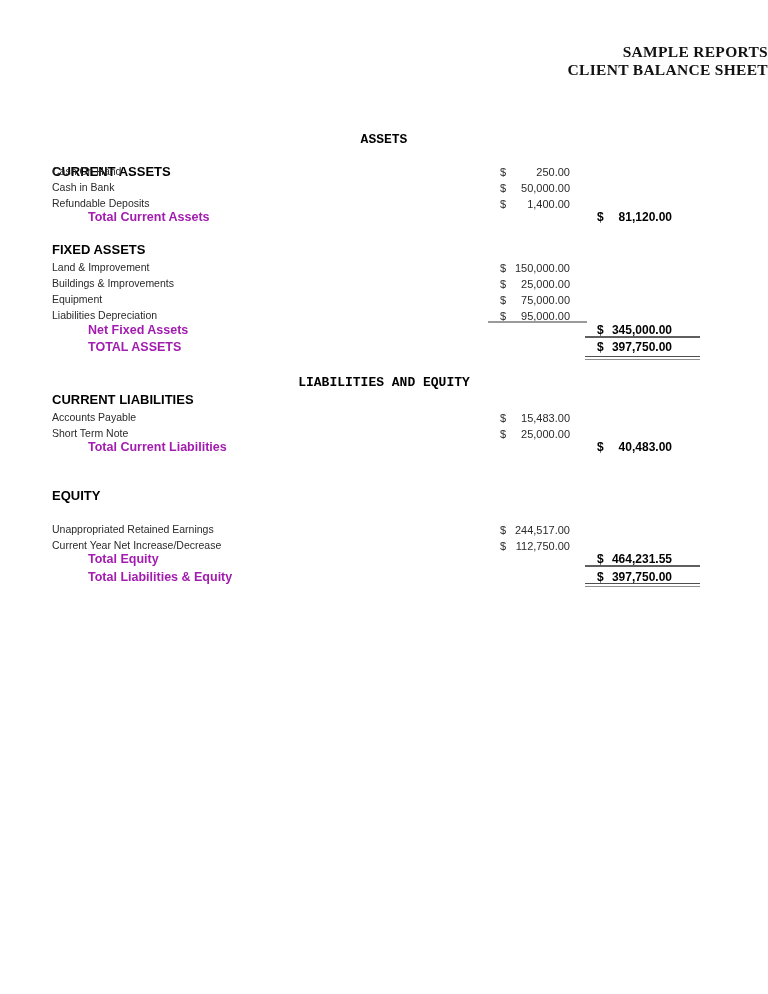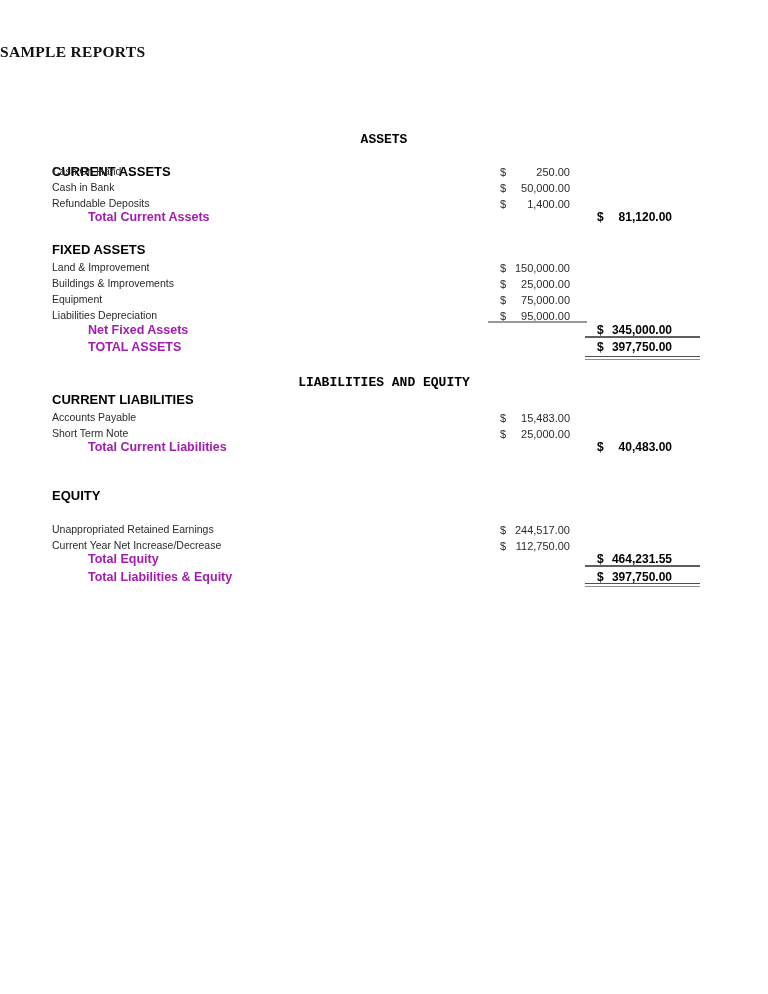--- a/index.html
+++ b/index.html
@@ -7,21 +7,21 @@
     width: 768px; height: 994px;
     background: #ffffff;
     font-family: "Liberation Sans", sans-serif;
     color: #1c1c1c;
     position: relative;
     overflow: hidden;
   }
 
   .title-block {
     position: absolute; top: 43px; left: 0; width: 768px;
-    text-align: left;
+    text-align: right;
     font-family: "Liberation Serif", serif;
     font-weight: bold; font-size: 15.5px; line-height: 18px;
     color: #111; letter-spacing: 0.3px;
   }
 
   .center-heading {
     position: absolute; left: 0; width: 768px; text-align: center;
     font-weight: bold; font-size: 13px; color: #000; white-space: nowrap; font-family: Liberation Mono, monospace;
   }
   .section-heading {
@@ -54,20 +54,21 @@
     position: absolute; height: 1.8px;
     border-top: 1.7px solid #4f4f4f;
     border-bottom: 1.7px solid #8f8f8f;
   }
 </style>
 </head>
 <body>
 
 <div class="title-block">
   <div>SAMPLE REPORTS</div>
+  <div>CLIENT BALANCE SHEET</div>
 </div>
 
 <div class="center-heading" style="top:132px">ASSETS</div>
 
 <div class="section-heading" style="top:164px">CURRENT ASSETS</div>
 
 <div class="row" style="top:165px">
   <span class="lbl">Cash On Hand</span>
   <span class="amt inner">
     <span>$</span>

